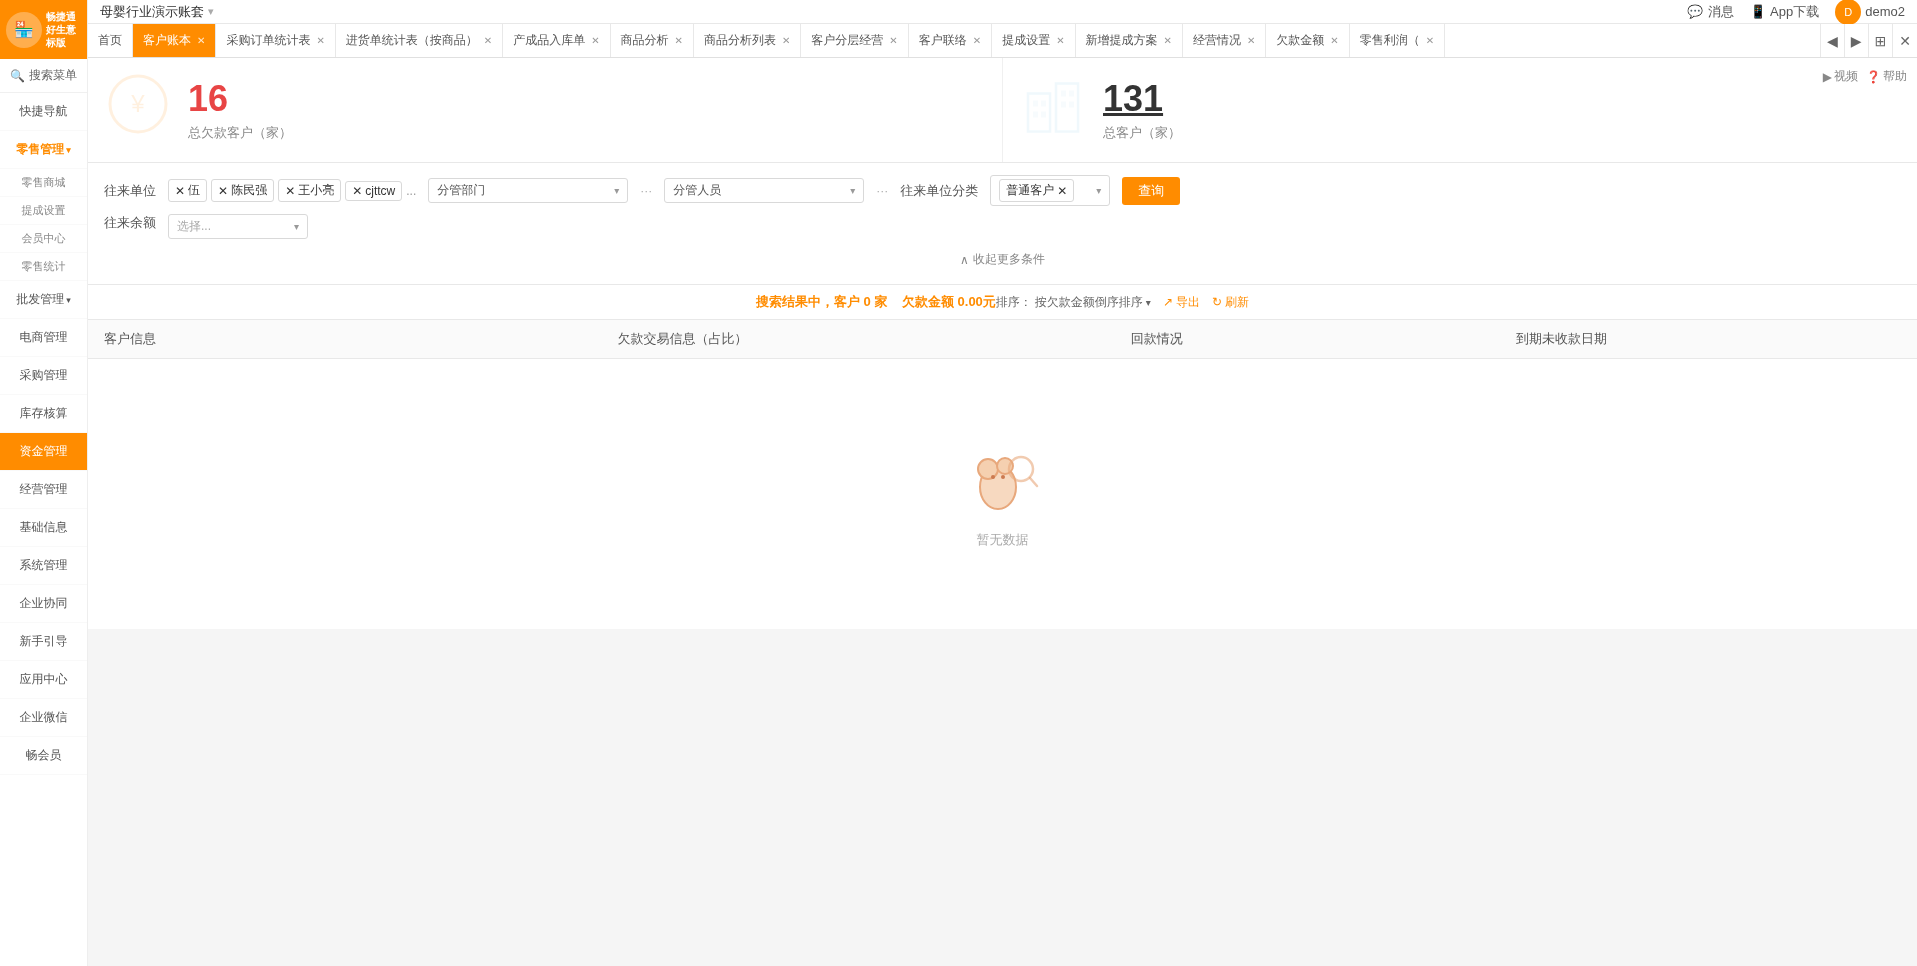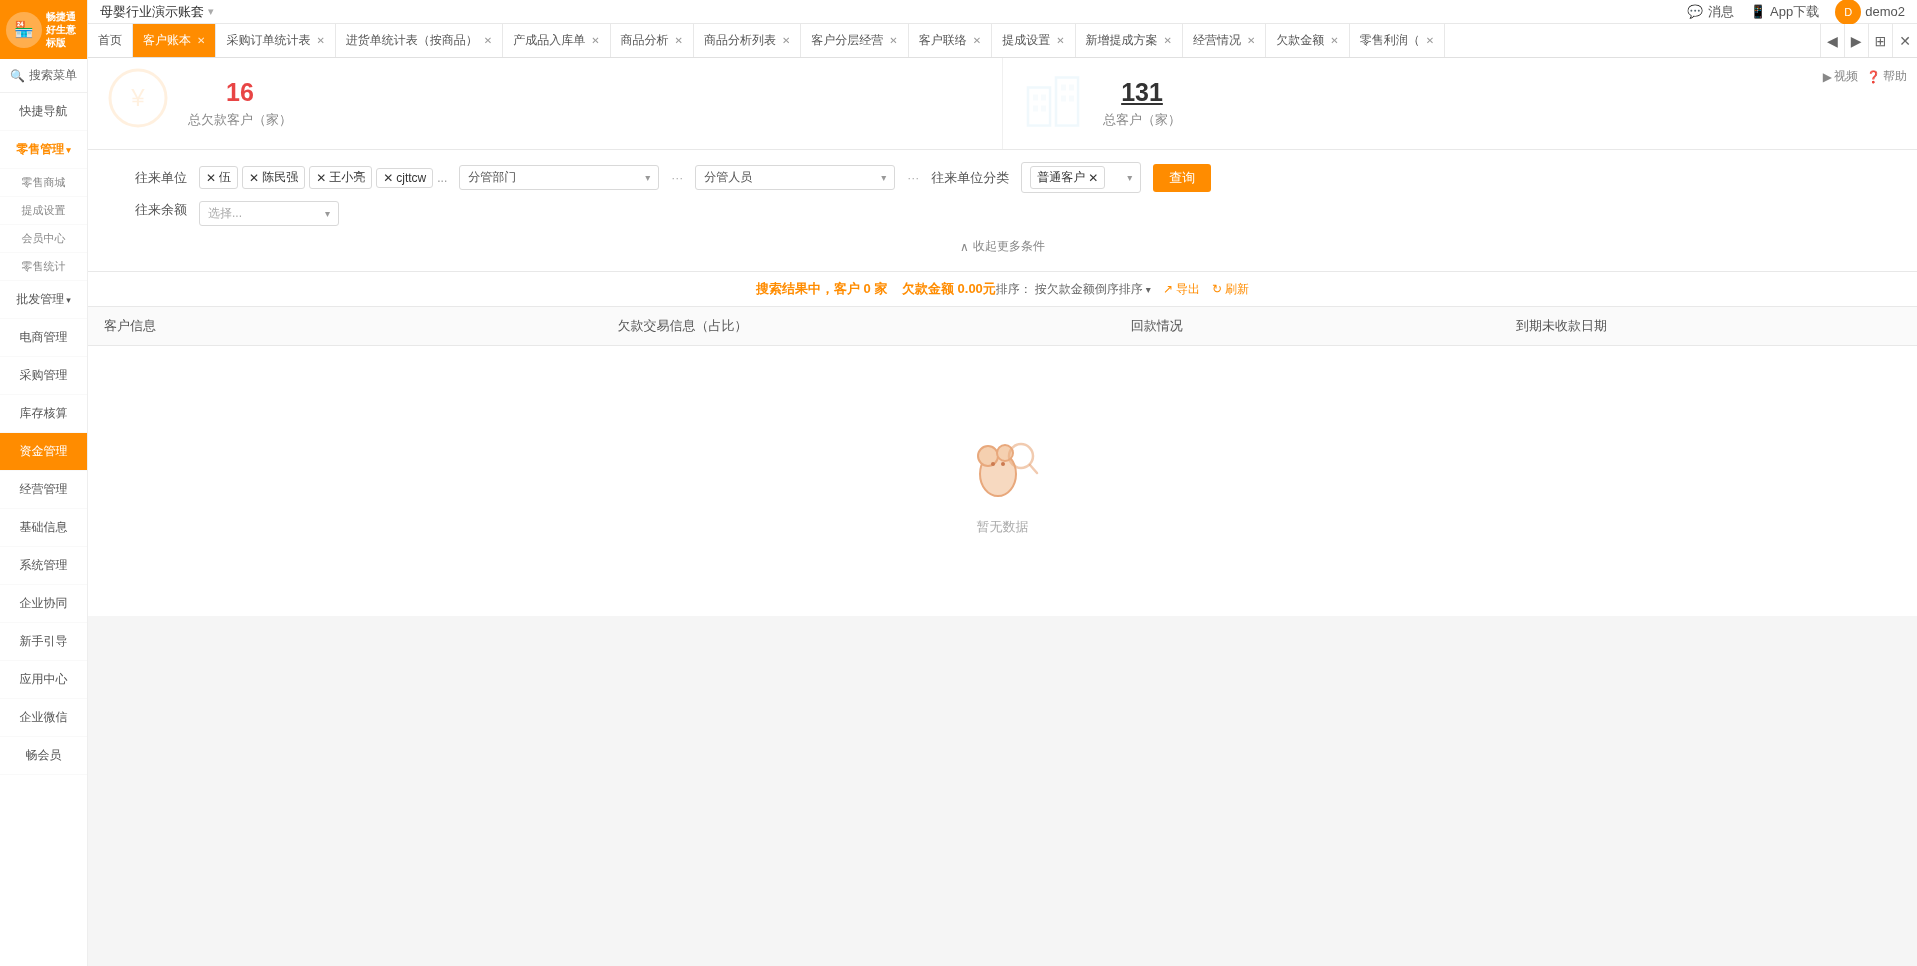--- a/index.html
+++ b/index.html
@@ -36,31 +36,31 @@
     .tabs-arrows { display: flex; align-items: center; margin-left: auto; flex-shrink: 0; }
     .tabs-arrow-btn { padding: 0 6px; height: 34px; display: flex; align-items: center; cursor: pointer; color: #666; font-size: 14px; border-left: 1px solid #e8e8e8; }
 
     
     .content-area { flex: 1; overflow-y: auto; background: #f5f5f5; }
 
     
     .stats-section { background: #fff; display: flex; align-items: stretch; border-bottom: 1px solid #e8e8e8; }
     .stat-card { flex: 1; padding: 20px 30px; display: flex; align-items: center; gap: 20px; border-right: 1px solid #f0f0f0; position: relative; }
     .stat-card:last-child { border-right: none; }
-    .stat-number { font-size: 25px; font-weight: bold; color: #333; text-align: center; }
+    .stat-number { font-size: 36px; font-weight: bold; color: #333; }
     .stat-number.red { color: #e84545; }
     .stat-number.bold-underline { text-decoration: underline; }
     .stat-label { font-size: 13px; color: #888; margin-top: 4px; }
     .stat-info { display: flex; flex-direction: column; }
     .video-help { position: absolute; top: 10px; right: 10px; display: flex; gap: 8px; font-size: 12px; color: #888; }
     .video-help span { display: flex; align-items: center; gap: 2px; cursor: pointer; }
 
     
     .filter-section { background: #fff; padding: 12px 16px; border-bottom: 1px solid #e8e8e8; }
-    .filter-row { display: flex; align-items: center; gap: 12px; margin-bottom: 8px; flex-wrap: wrap; margin-left: 31px; }
+    .filter-row { display: flex; align-items: center; gap: 12px; margin-bottom: 8px; flex-wrap: wrap; }
     .filter-label { color: #555; font-size: 13px; white-space: nowrap; }
     .filter-tags { display: flex; align-items: center; gap: 4px; flex-wrap: wrap; }
     .filter-tag { display: flex; align-items: center; gap: 3px; background: #fff; border: 1px solid #d9d9d9; border-radius: 3px; padding: 2px 6px; font-size: 12px; color: #333; }
     .filter-more { color: #999; cursor: pointer; font-size: 12px; }
     .filter-select { display: flex; align-items: center; gap: 4px; border: 1px solid #d9d9d9; border-radius: 3px; padding: 3px 8px; font-size: 12px; color: #555; cursor: pointer; min-width: 120px; justify-content: space-between; }
     .filter-select-wide { min-width: 200px; }
     .filter-dropdown-arrow { color: #999; font-size: 10px; }
     .search-btn { background: #ff8c00; color: white; border: none; border-radius: 3px; padding: 5px 16px; font-size: 13px; cursor: pointer; }
     .collapse-btn { display: flex; align-items: center; gap: 4px; color: #888; font-size: 12px; cursor: pointer; justify-content: center; padding: 4px 0; }
 

